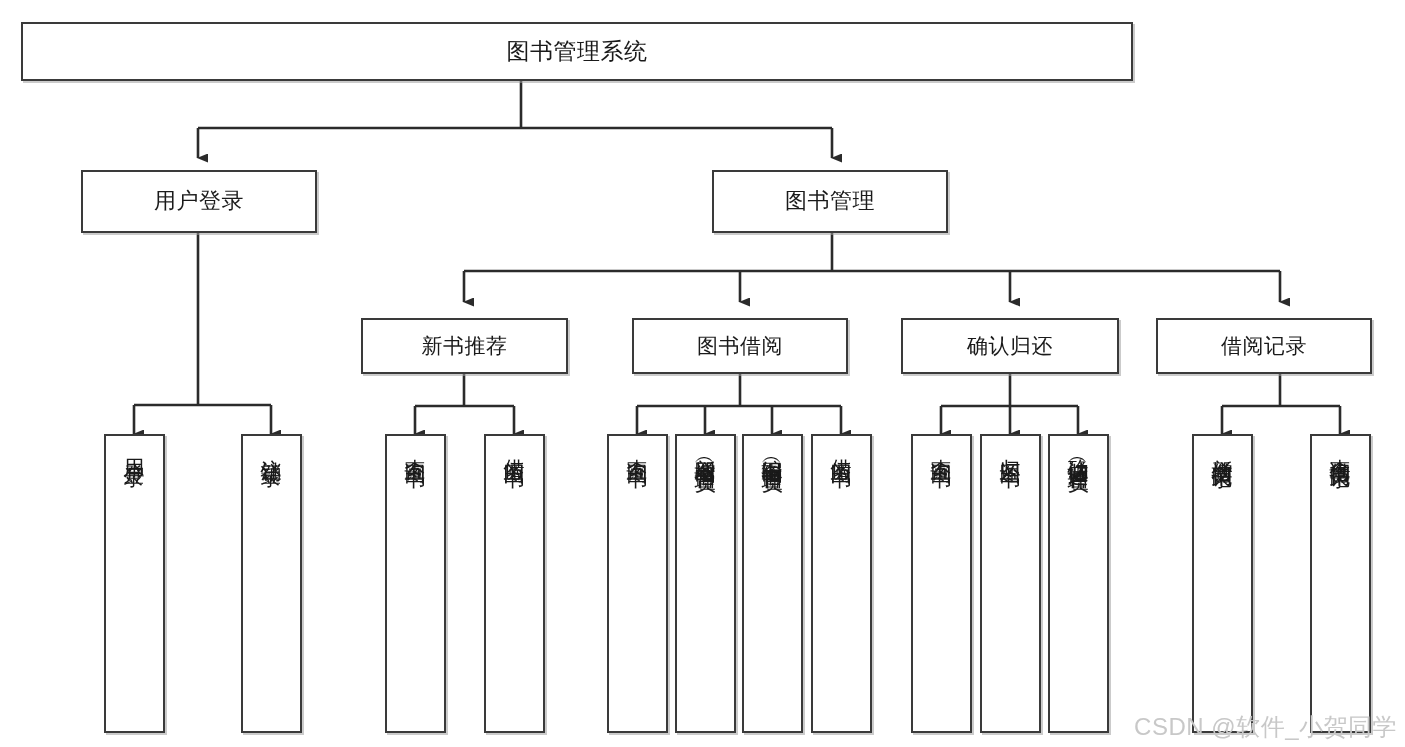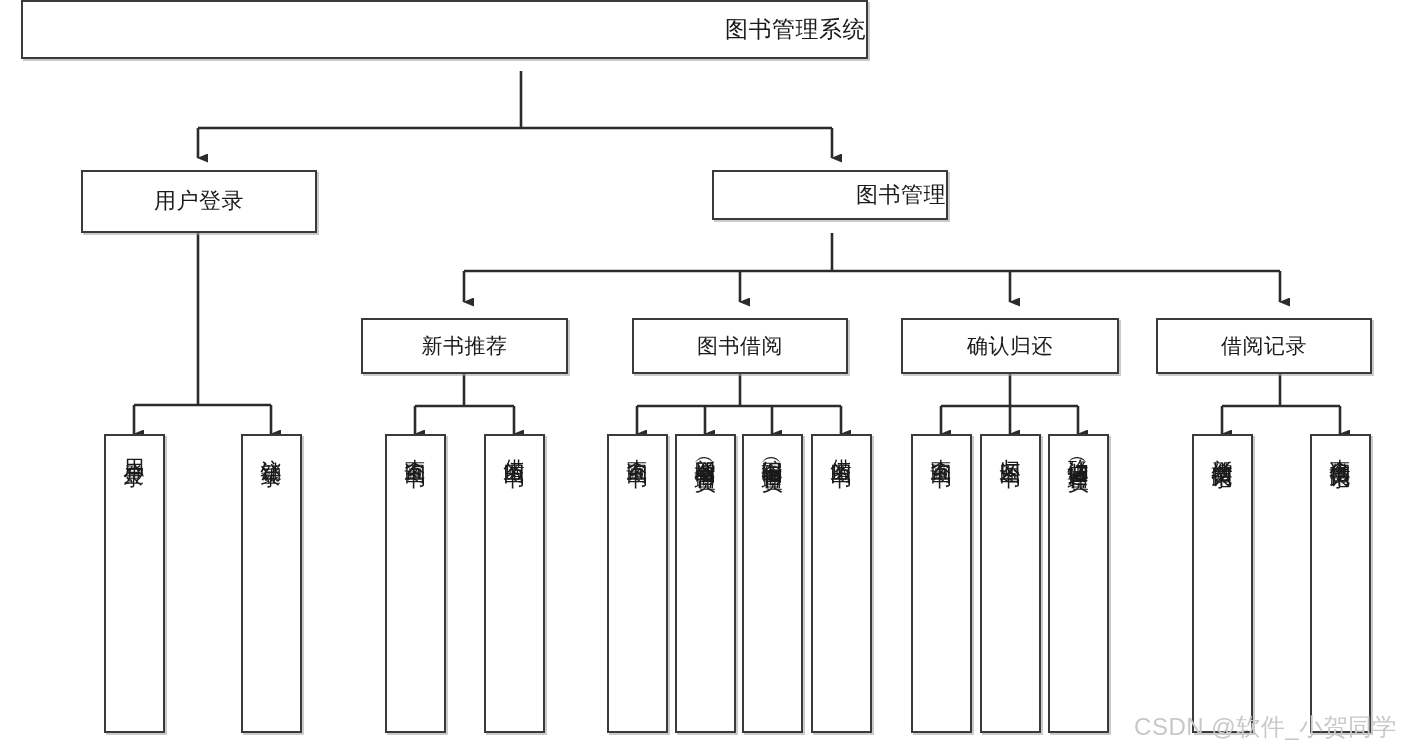--- a/index.html
+++ b/index.html
@@ -124,29 +124,29 @@
       <path d="M1010,406 L1010,434" marker-end="url(#arrow)"></path>
       <path d="M1078,406 L1078,434" marker-end="url(#arrow)"></path>
 
       <path d="M1280,374 L1280,406"></path>
       <path d="M1222,406 L1340,406"></path>
       <path d="M1222,406 L1222,434" marker-end="url(#arrow)"></path>
       <path d="M1340,406 L1340,434" marker-end="url(#arrow)"></path>
     </g>
   </svg>
 
-  <div class="node root" style="left:21px; top:0; width:847px; height:59px;justify-content:flex-end;">
+  <div class="node root" style="left:21px; top:22px; width:1112px; height:59px;">
     <span class="node-label">图书管理系统</span>
   </div>
 
   <div class="node level2" style="left:81px; top:170px; width:236px; height:63px;">
     <span class="node-label">用户登录</span>
   </div>
 
-  <div class="node level2" style="left:712px; top:170px; width:236px; height:50px;justify-content:flex-end;">
+  <div class="node level2" style="left:712px; top:170px; width:236px; height:63px;">
     <span class="node-label">图书管理</span>
   </div>
 
   <div class="node level3" style="left:361px; top:318px; width:207px; height:56px;">
     <span class="node-label">新书推荐</span>
   </div>
 
   <div class="node level3" style="left:632px; top:318px; width:216px; height:56px;">
     <span class="node-label">图书借阅</span>
   </div>

